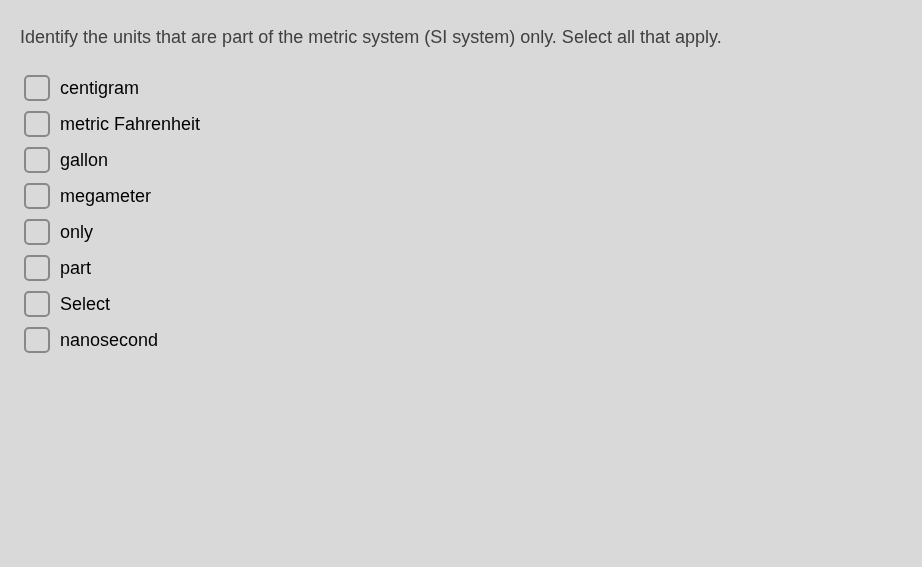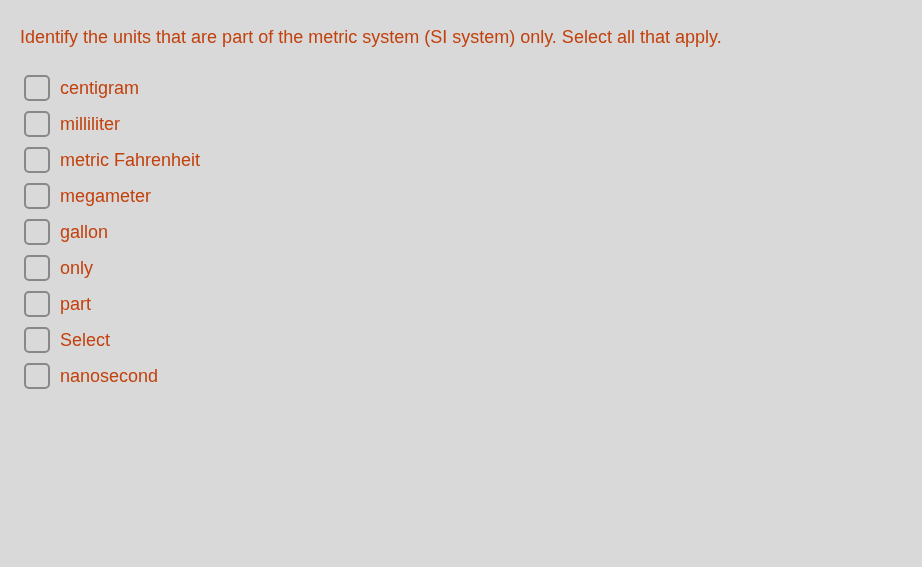--- a/index.html
+++ b/index.html
@@ -14,21 +14,21 @@
       background-color: #d9d9d9;
       font-family: Arial, sans-serif;
       padding: 24px 20px;
       color: #1a1a1a;
     }
 
     .question-text {
       font-size: 18px;
       line-height: 1.5;
       margin-bottom: 24px;
-      color: #c2410c;
+      color: #404040;
     }
 
     .options-list {
       display: flex;
       flex-direction: column;
       gap: 10px;
       margin-left: 4px;
     }
 
     .option-item {
@@ -50,54 +50,50 @@
       cursor: pointer;
     }
 
     .option-checkbox:checked {
       background-color: #4a90e2;
       border-color: #4a90e2;
     }
 
     .option-label {
       font-size: 18px;
-      color: #c2410c;
+      color: #000000;
       cursor: pointer;
     }
   </style>
 </head>
 <body>
 
 <p class="question-text">Identify the units that are part of the metric system (SI system) only.  Select all that apply.</p>
 
 <div class="options-list">
 
   <label class="option-item">
     <input type="checkbox" class="option-checkbox" style="">
     <span class="option-label">centigram</span>
   </label>
 
-  <label class="option-item">
-    <input type="checkbox" class="option-checkbox" style="">
-    <span class="option-label">milliliter</span>
-  </label>
 
   <label class="option-item">
     <input type="checkbox" class="option-checkbox" style="">
     <span class="option-label">metric Fahrenheit</span>
   </label>
 
   <label class="option-item">
     <input type="checkbox" class="option-checkbox" style="">
-    <span class="option-label">megameter</span>
+    <span class="option-label">gallon</span>
   </label>
 
   <label class="option-item">
     <input type="checkbox" class="option-checkbox" style="">
-    <span class="option-label">gallon</span>
+    <span class="option-label">megameter</span>
   </label>
 
   <label class="option-item">
     <input type="checkbox" class="option-checkbox" style="">
     <span class="option-label">only</span>
   </label>
 
   <label class="option-item">
     <input type="checkbox" class="option-checkbox" style="">
     <span class="option-label">part</span>

